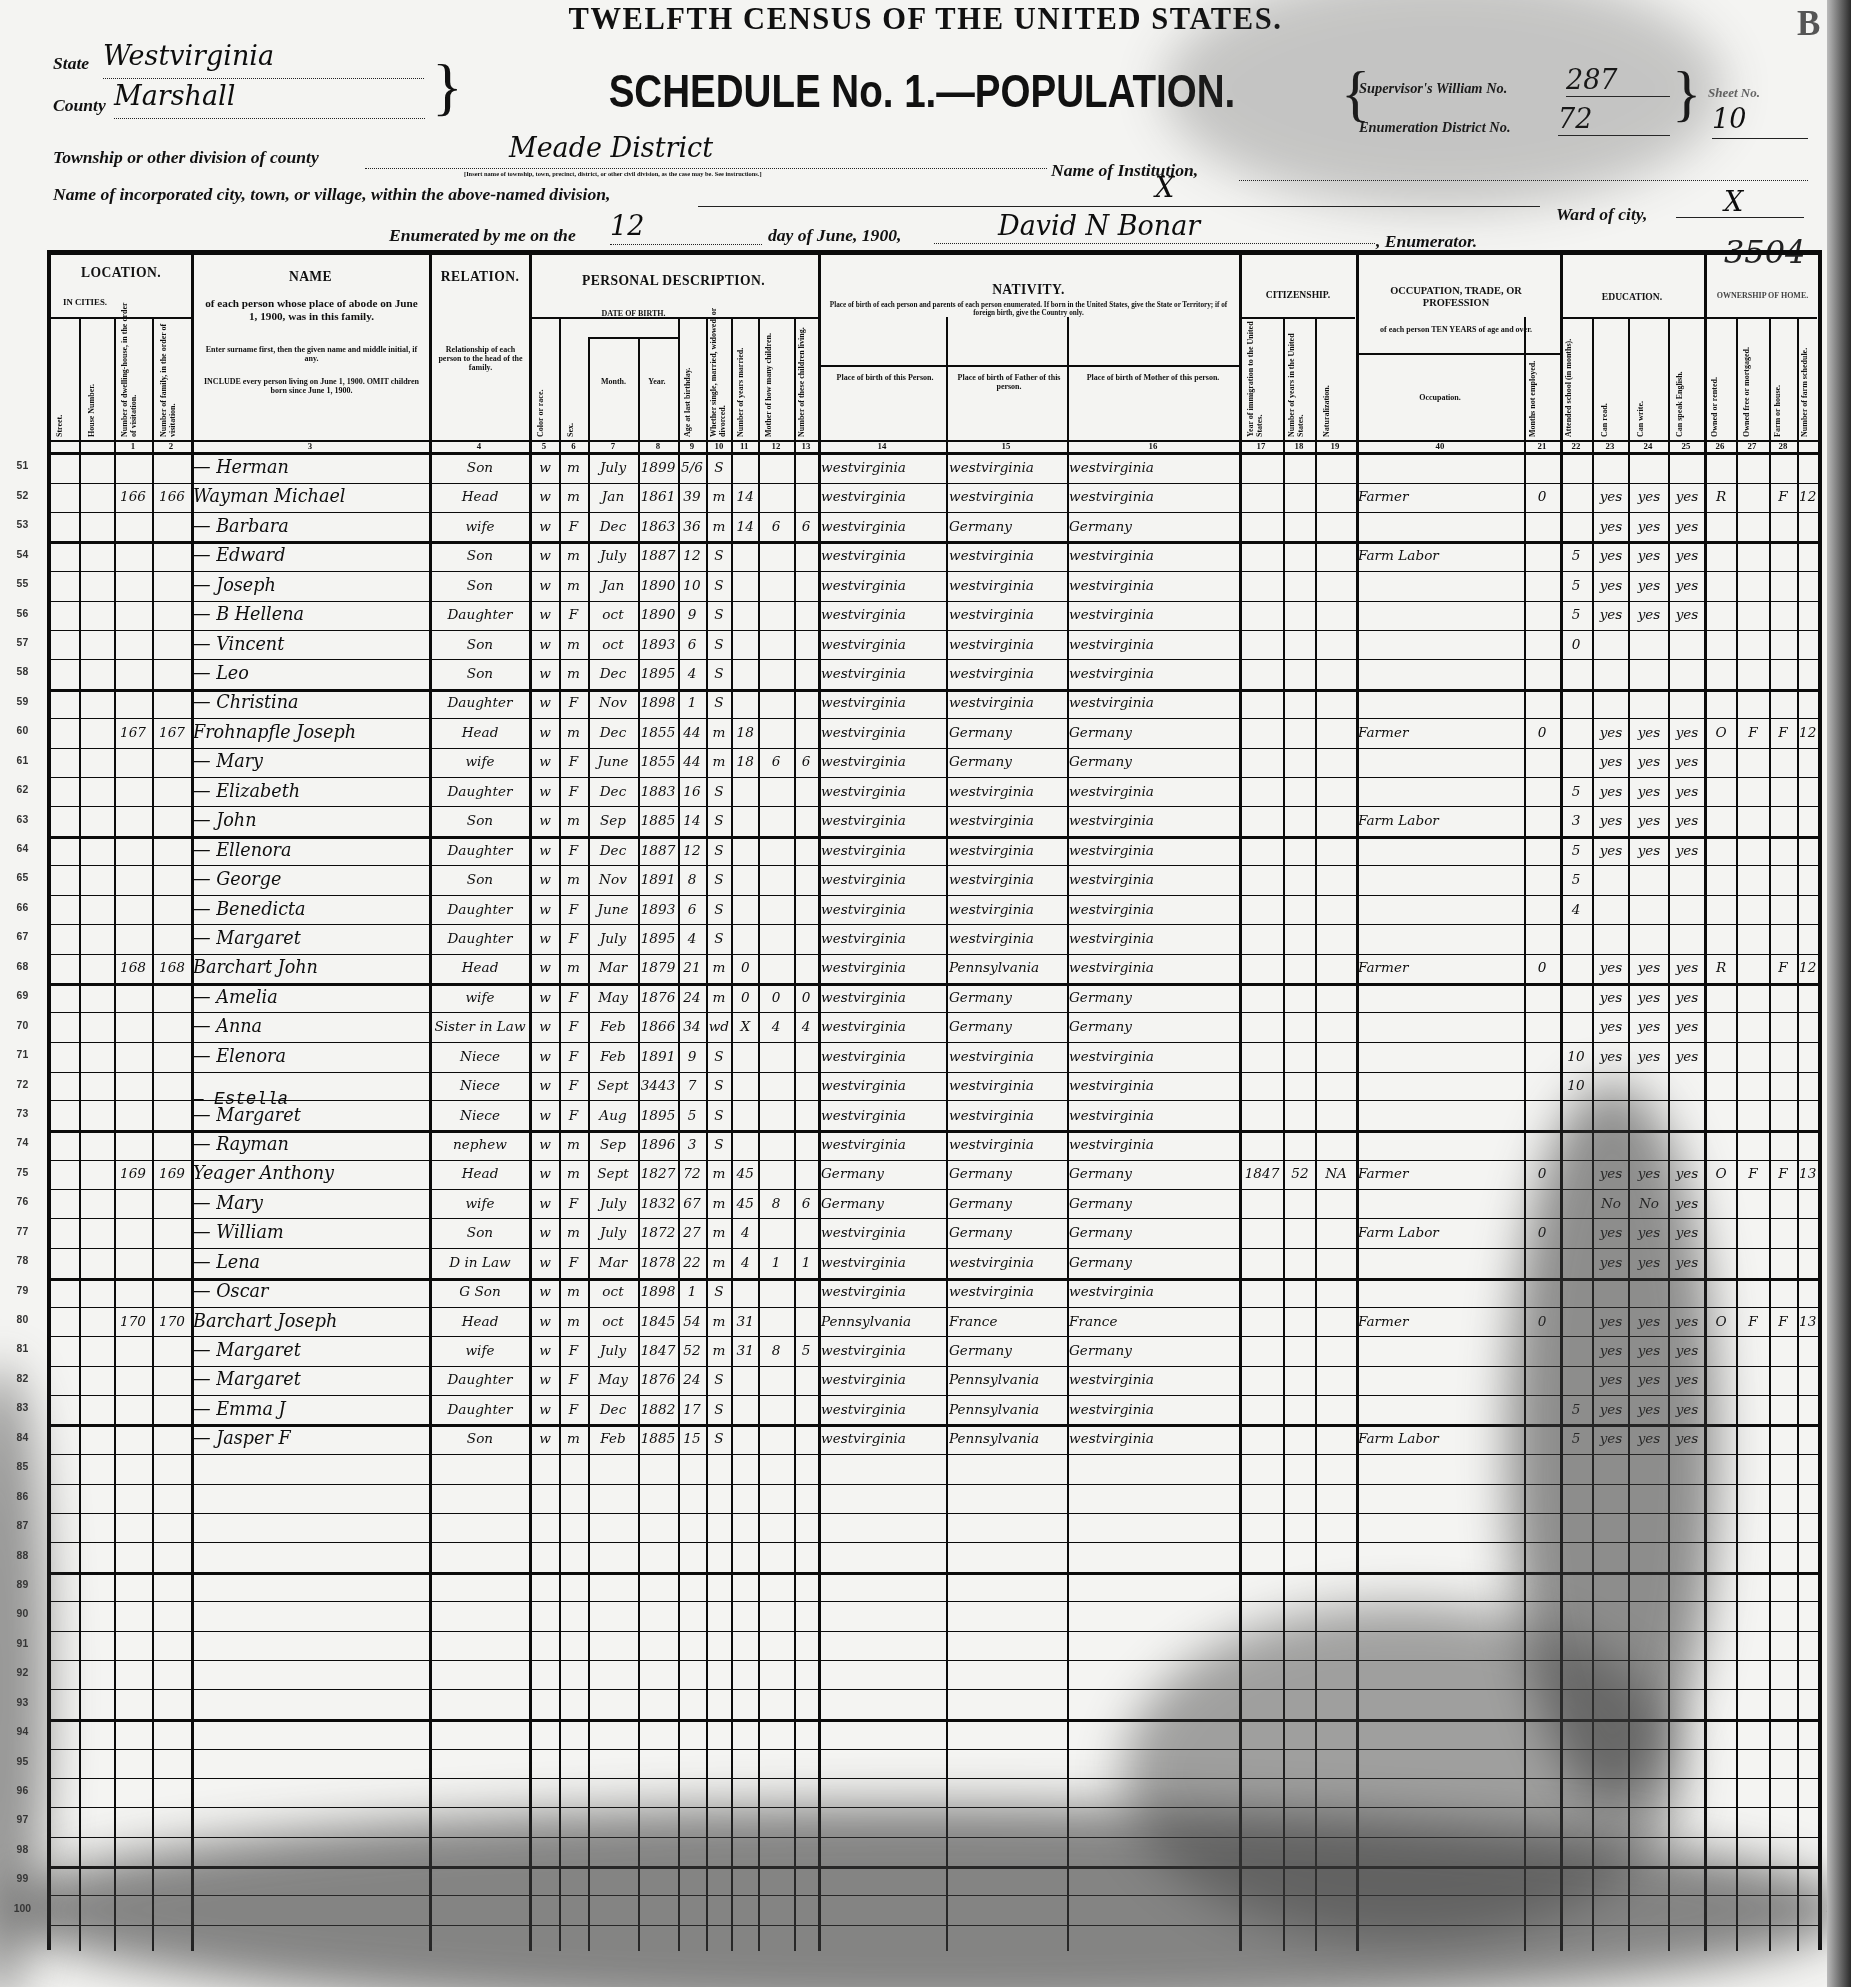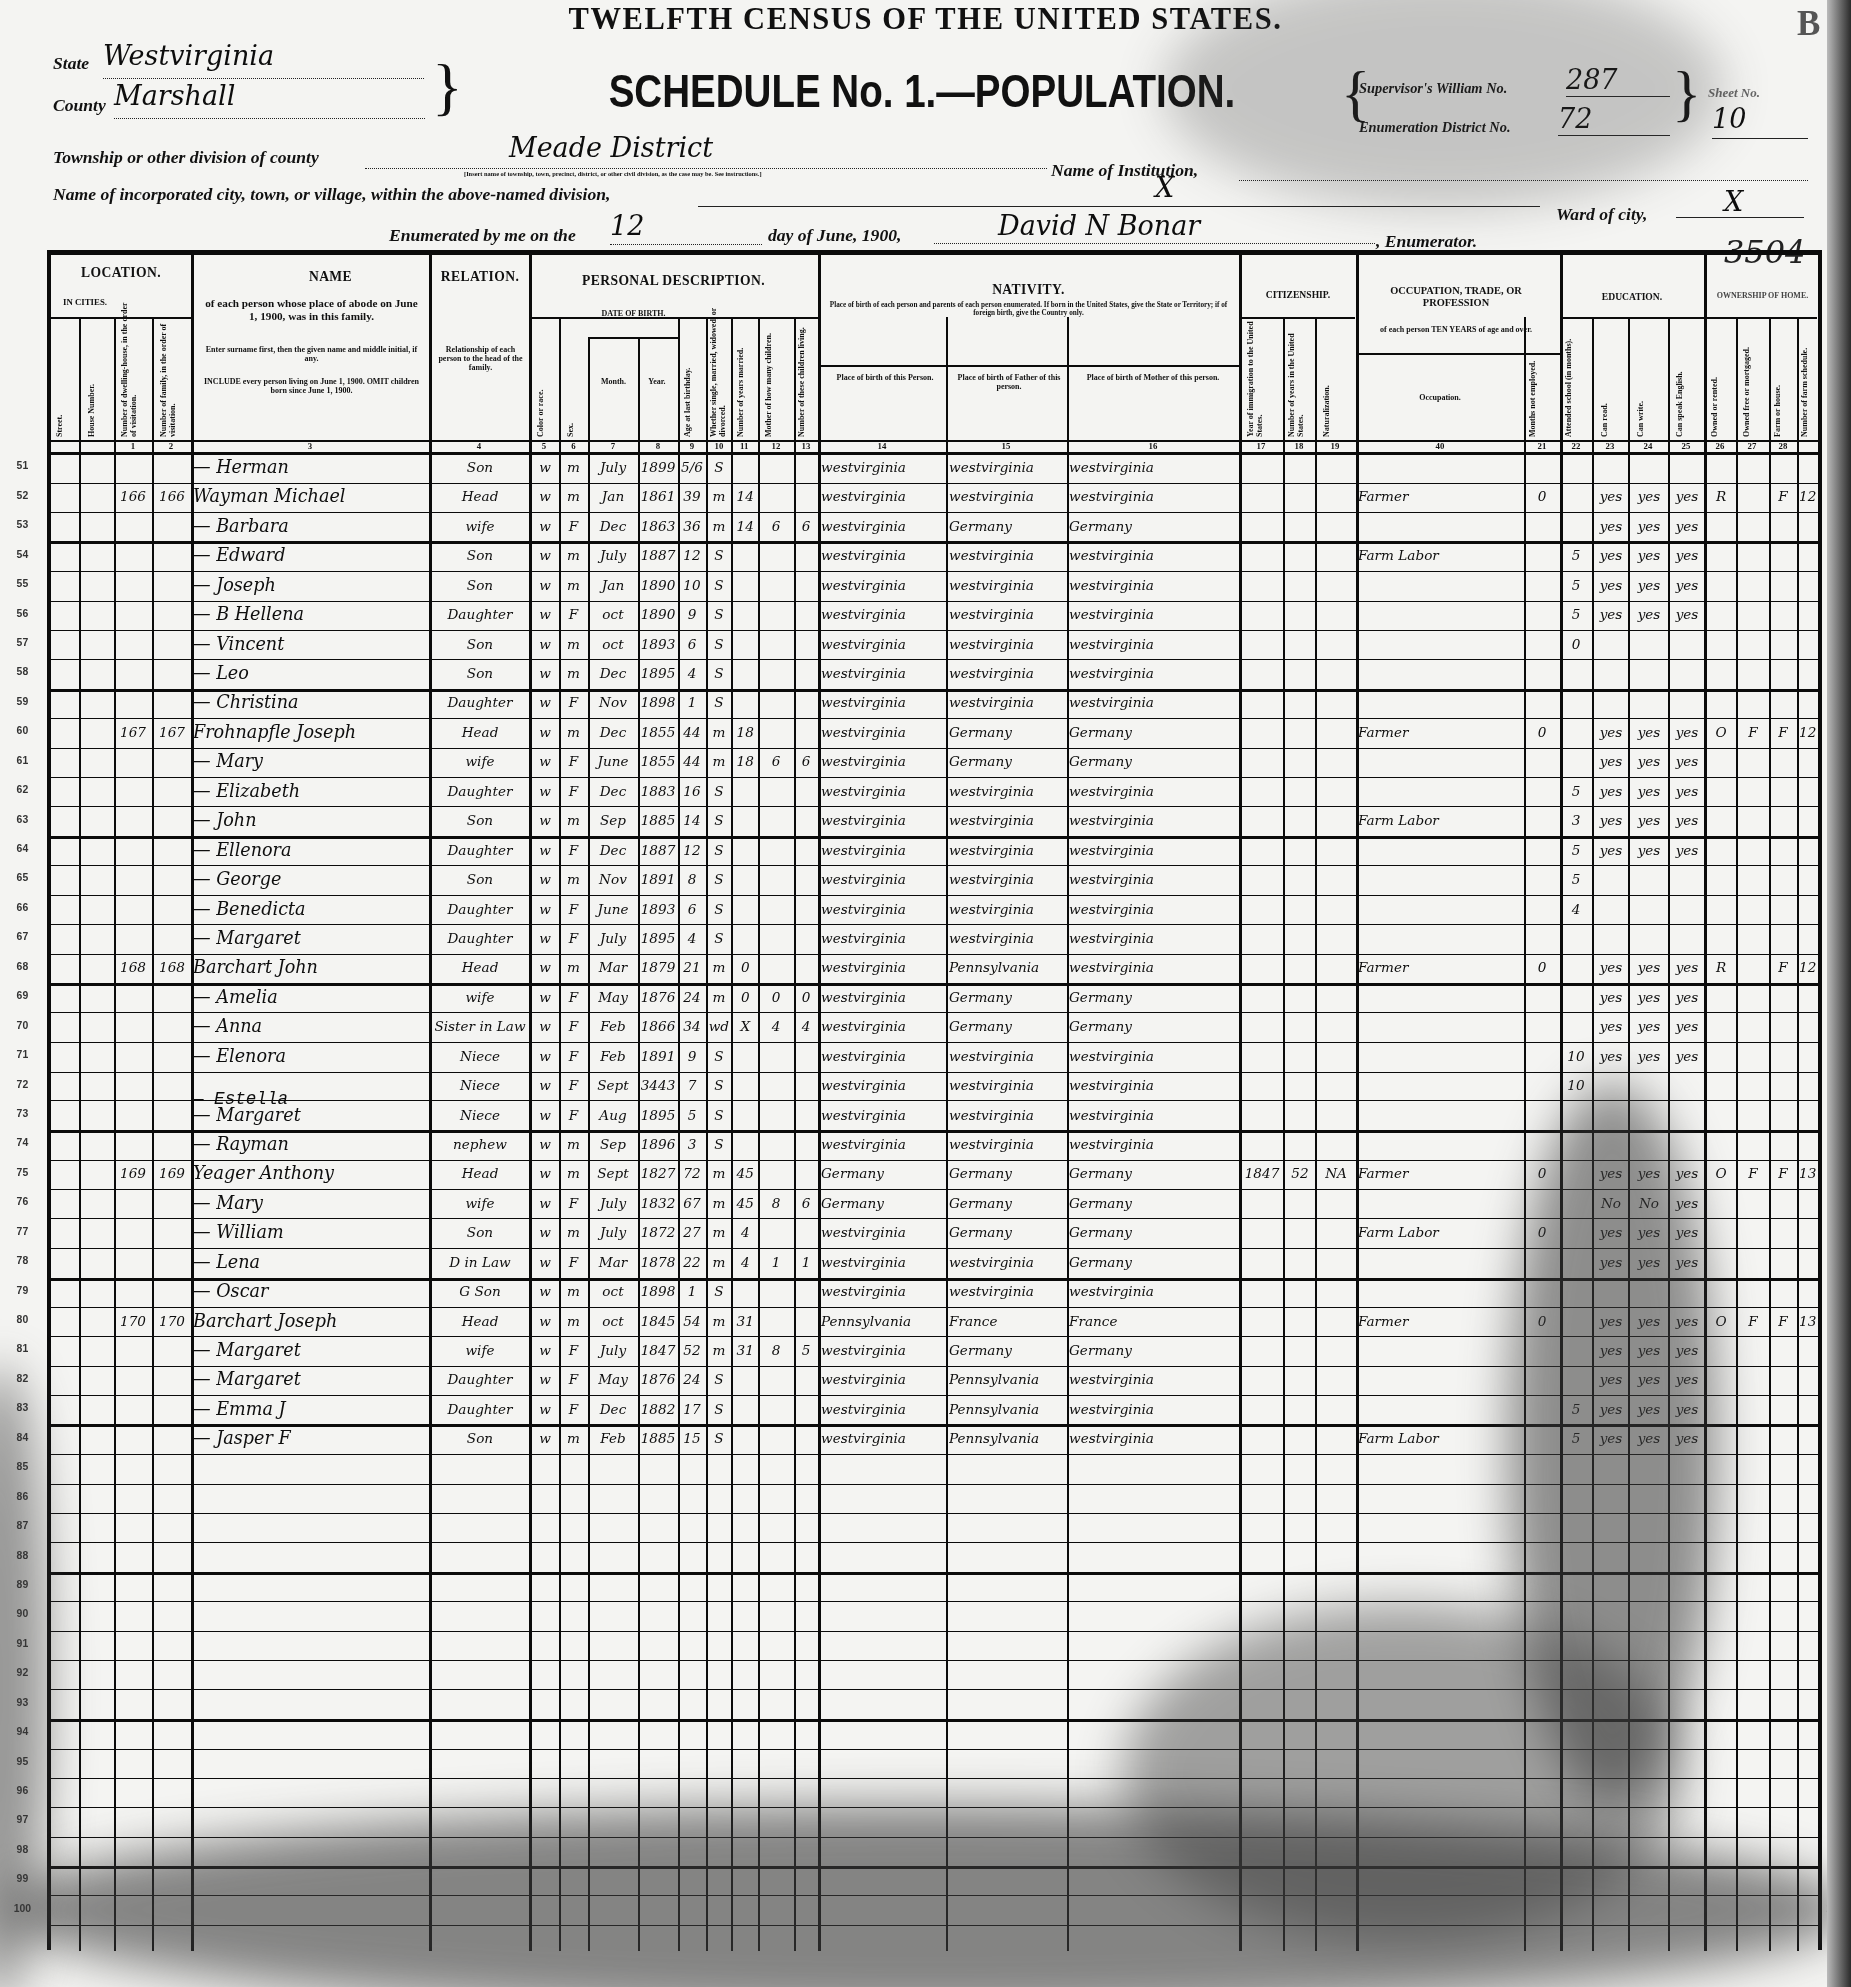--- a/index.html
+++ b/index.html
@@ -64,21 +64,21 @@
 <div class="abs hand" style="left:1724px;top:233px;font-size:32px;color:#222;">3504</div>
 
 <div id="table">
 
   <div class="gridline-h" style="top:250px;height:4.8px;"></div>
   <div class="gridline-v" style="left:47px;top:250px;width:4px;height:1700px;"></div>
   <div class="gridline-v" style="left:1818px;top:250px;width:4px;height:1700px;"></div>
 
   <div class="hdr hdr-big" style="left:51px;top:265px;width:140px;">LOCATION.</div>
   <div class="hdr" style="left:51px;top:297px;width:68px;font-size:8.8px;">IN CITIES.</div>
-  <div class="hdr hdr-big" style="left:192px;top:269px;width:237px;margin-left:20px;">NAME</div>
+  <div class="hdr hdr-big" style="left:192px;top:269px;width:237px;">NAME</div>
   <div class="hdr" style="left:201px;top:297px;width:221px;font-size:11.2px;">of each person whose place of abode on June 1, 1900, was in this family.</div>
   <div class="hdr" style="left:201px;top:345px;width:221px;font-size:8px;">Enter surname first, then the given name and middle initial, if any.</div>
   <div class="hdr" style="left:201px;top:377px;width:221px;font-size:8px;">INCLUDE every person living on June 1, 1900. OMIT children born since June 1, 1900.</div>
   <div class="hdr hdr-big" style="left:431px;top:269px;width:98px;">RELATION.</div>
   <div class="hdr" style="left:437px;top:345px;width:87px;font-size:8px;">Relationship of each person to the head of the family.</div>
   <div class="hdr hdr-big" style="left:531px;top:273px;width:285px;">PERSONAL DESCRIPTION.</div>
   <div class="hdr" style="left:590px;top:309px;width:87px;font-size:8px;">DATE OF BIRTH.</div>
   <div class="hdr" style="left:590px;top:377px;width:47px;font-size:8px;">Month.</div>
   <div class="hdr" style="left:638px;top:377px;width:38px;font-size:8px;">Year.</div>
   <div class="hdr hdr-big" style="left:820px;top:282px;width:417px;">NATIVITY.</div>

